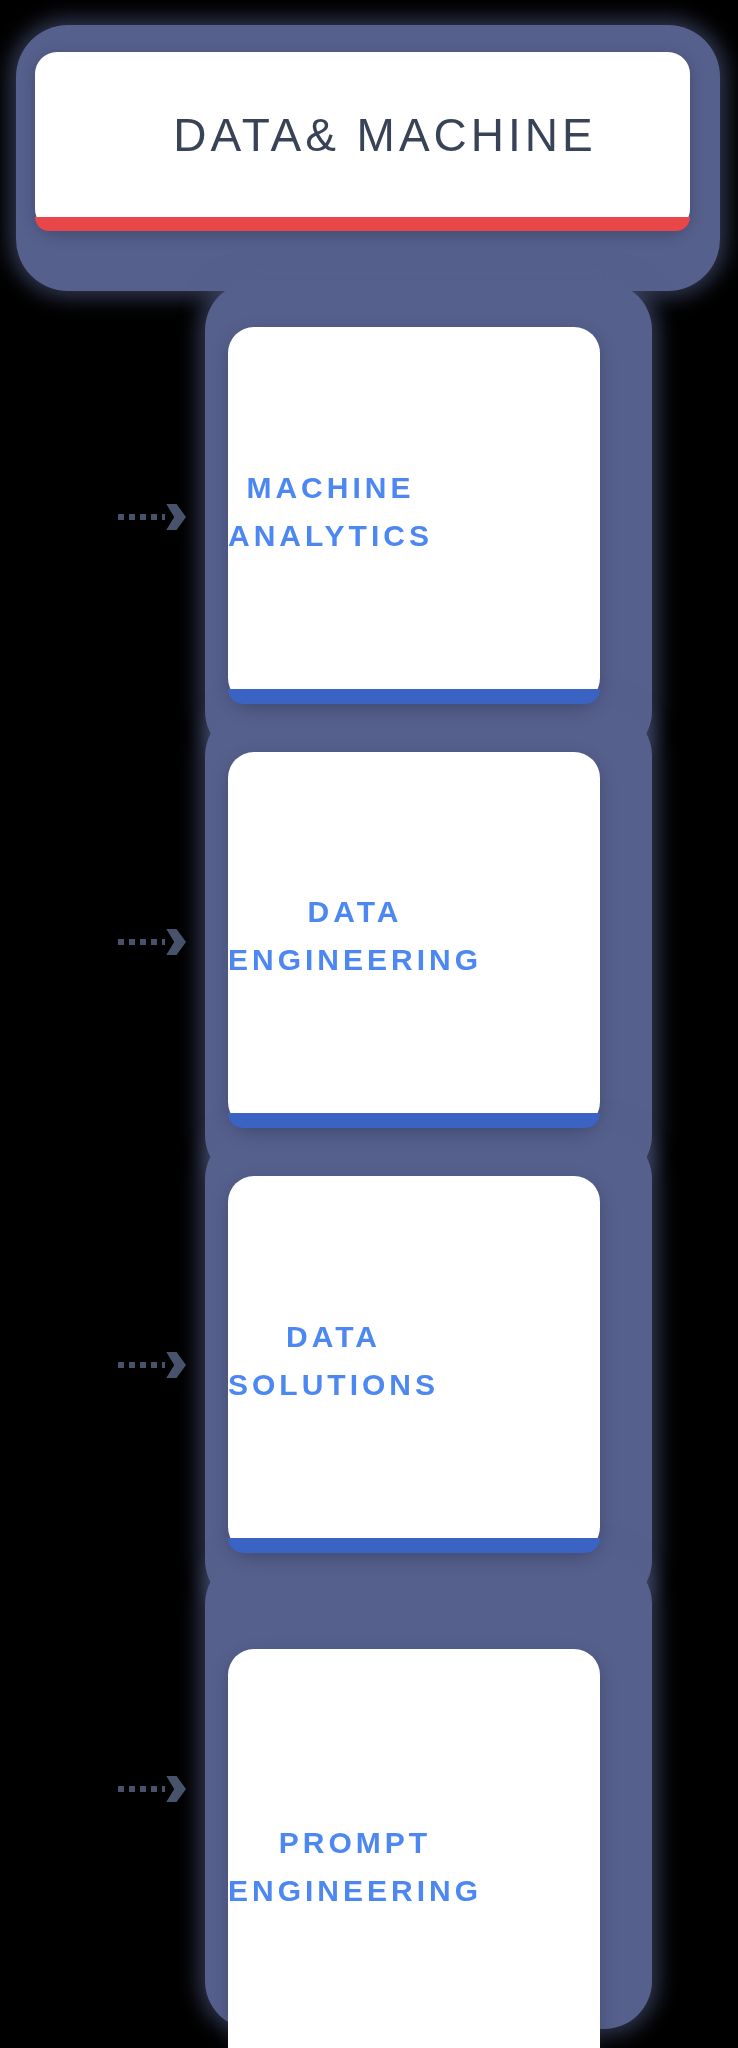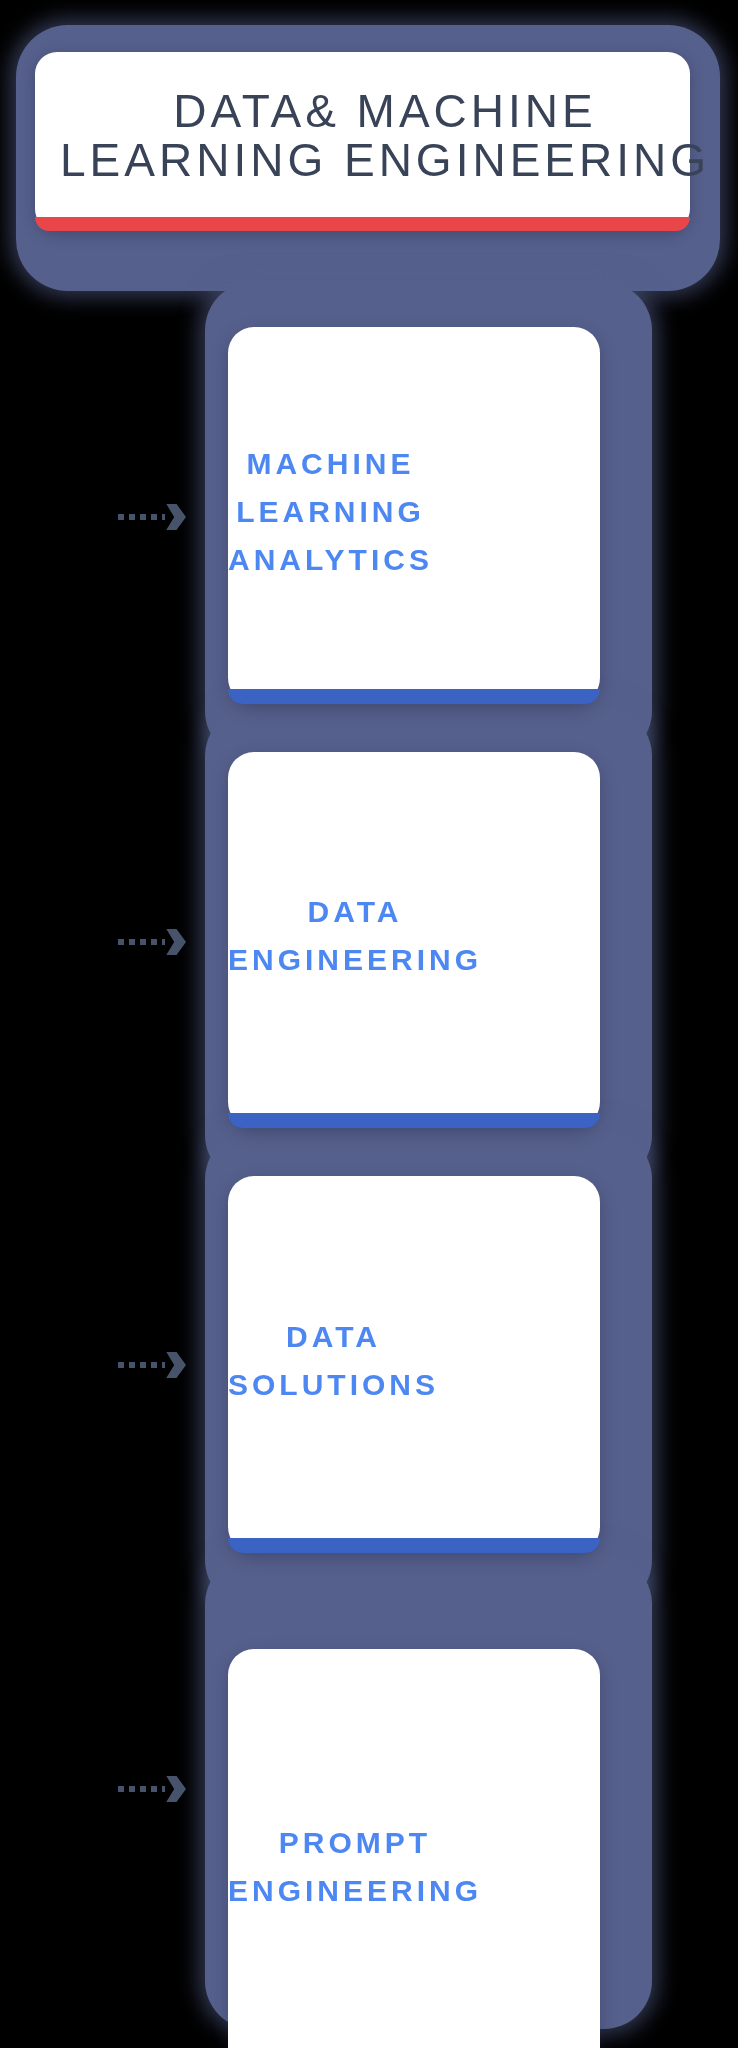--- a/index.html
+++ b/index.html
@@ -82,21 +82,20 @@
 
   <div class="halo halo-header"></div>
   <div class="halo halo-1"></div>
   <div class="halo halo-2"></div>
   <div class="halo halo-3"></div>
   <div class="halo halo-4"></div>
 
   <div class="header-card">
     <div class="header-title">
       <span>DATA&amp; MACHINE</span>
-      <span>LEARNING ENGINEERING</span>
     </div>
     <div class="header-accent"></div>
   </div>
 
   <div class="arrow arrow-1">
     <span class="arrow-dashes"></span>
     <span class="arrow-head"></span>
   </div>
   <div class="arrow arrow-2">
     <span class="arrow-dashes"></span>
@@ -107,21 +106,20 @@
     <span class="arrow-head"></span>
   </div>
   <div class="arrow arrow-4">
     <span class="arrow-dashes"></span>
     <span class="arrow-head"></span>
   </div>
 
   <div class="card card-1">
     <div class="card-title">
       <span>MACHINE</span>
-      <span>LEARNING</span>
       <span>ANALYTICS</span>
     </div>
     <div class="card-accent"></div>
   </div>
 
   <div class="card card-2">
     <div class="card-title">
       <span>DATA</span>
       <span>ENGINEERING</span>
     </div>

